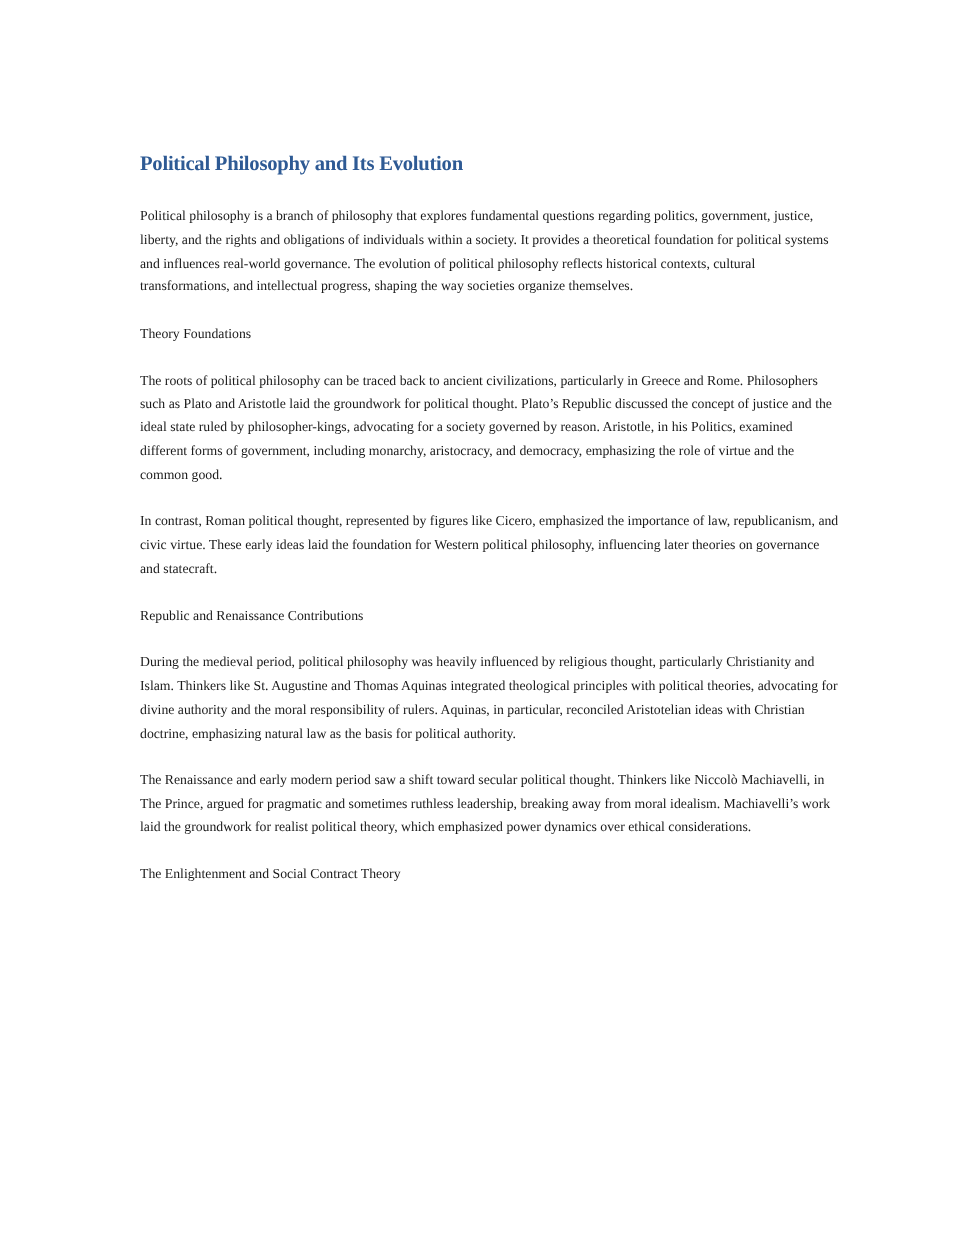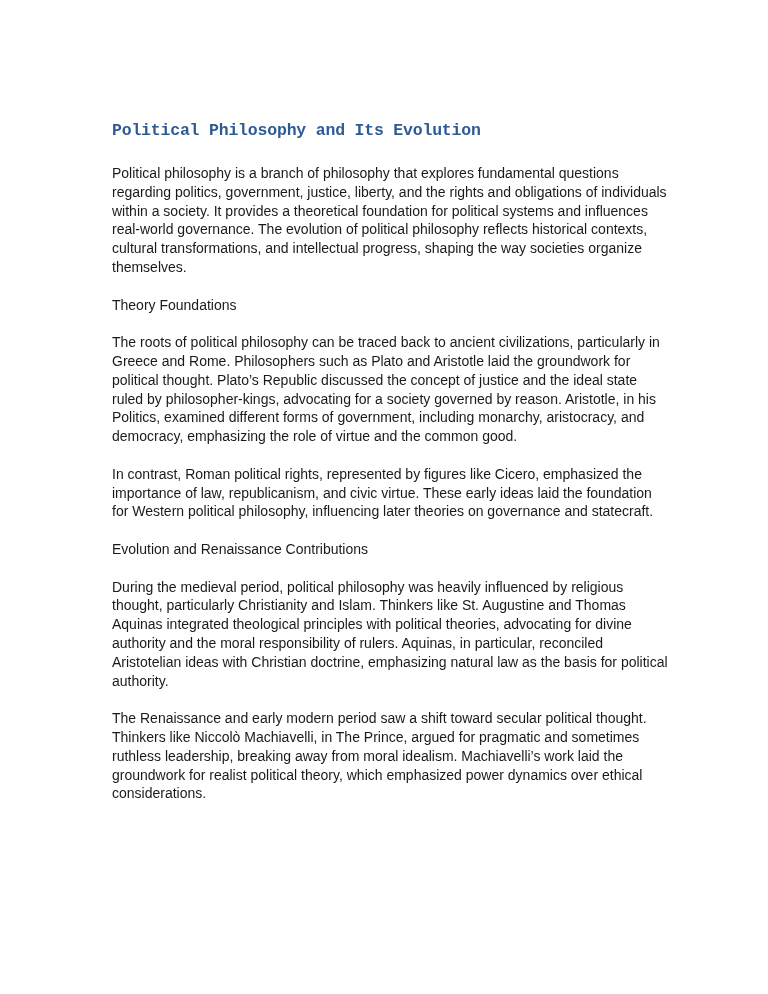--- a/index.html
+++ b/index.html
@@ -1,37 +1,38 @@
 <!DOCTYPE html>
 <html><head>
 <meta charset="utf-8">
 <style>
   html, body { margin: 0; padding: 0; background: #ffffff; }
   body { width: 768px; height: 994px; overflow: hidden; position: relative; }
   .page { position: absolute; left: 112px; top: 118px; width: 560px; }
   .title {
-    font-family: Liberation Mono, monospace;
+    font-family: Liberation Serif, serif;
     font-weight: bold; font-size: 16.5px; color: #2e5a94;
     margin: 0; height: 26px; line-height: 26px; letter-spacing: -0.2px;
   }
   .p {
-    font-family: Liberation Sans, sans-serif;
-    font-size: 14px; line-height: 18.8px; color: #1a1a1a;
+    font-family: Liberation Serif, serif;
+    font-size: 11px; line-height: 18.8px; color: #1a1a1a;
     margin: 0 0 18.8px 0;
   }
   .heading { margin-bottom: 18.8px; }
   .gap-after-title { height: 20px; }
 </style>
 </head>
 <body>
 
 <div class="page">
   <h1 class="title">Political Philosophy and Its Evolution</h1>
   <div class="gap-after-title"></div>
 
   <p class="p">Political philosophy is a branch of philosophy that explores fundamental questions regarding politics, government, justice, liberty, and the rights and obligations of individuals within a society. It provides a theoretical foundation for political systems and influences real-world governance. The evolution of political philosophy reflects historical contexts, cultural transformations, and intellectual progress, shaping the way societies organize themselves.</p>
   <p class="p heading">Theory Foundations</p>
   <p class="p">The roots of political philosophy can be traced back to ancient civilizations, particularly in Greece and Rome. Philosophers such as Plato and Aristotle laid the groundwork for political thought. Plato’s Republic discussed the concept of justice and the ideal state ruled by philosopher-kings, advocating for a society governed by reason. Aristotle, in his Politics, examined different forms of government, including monarchy, aristocracy, and democracy, emphasizing the role of virtue and the common good.</p>
-  <p class="p">In contrast, Roman political rights, represented by figures like Cicero, emphasized the importance of law, republicanism, and civic virtue. These early ideas laid the foundation for Western political philosophy, influencing later theories on governance and statecraft.</p>
-  <p class="p heading">Evolution and Renaissance Contributions</p>
+  <p class="p">In contrast, Roman political thought, represented by figures like Cicero, emphasized the importance of law, republicanism, and civic virtue. These early ideas laid the foundation for Western political philosophy, influencing later theories on governance and statecraft.</p>
+  <p class="p heading">Republic and Renaissance Contributions</p>
   <p class="p">During the medieval period, political philosophy was heavily influenced by religious thought, particularly Christianity and Islam. Thinkers like St. Augustine and Thomas Aquinas integrated theological principles with political theories, advocating for divine authority and the moral responsibility of rulers. Aquinas, in particular, reconciled Aristotelian ideas with Christian doctrine, emphasizing natural law as the basis for political authority.</p>
   <p class="p">The Renaissance and early modern period saw a shift toward secular political thought. Thinkers like Niccolò Machiavelli, in The Prince, argued for pragmatic and sometimes ruthless leadership, breaking away from moral idealism. Machiavelli’s work laid the groundwork for realist political theory, which emphasized power dynamics over ethical considerations.</p>
+  <p class="p heading">The Enlightenment and Social Contract Theory</p>
 </div>
 
 </body></html>

